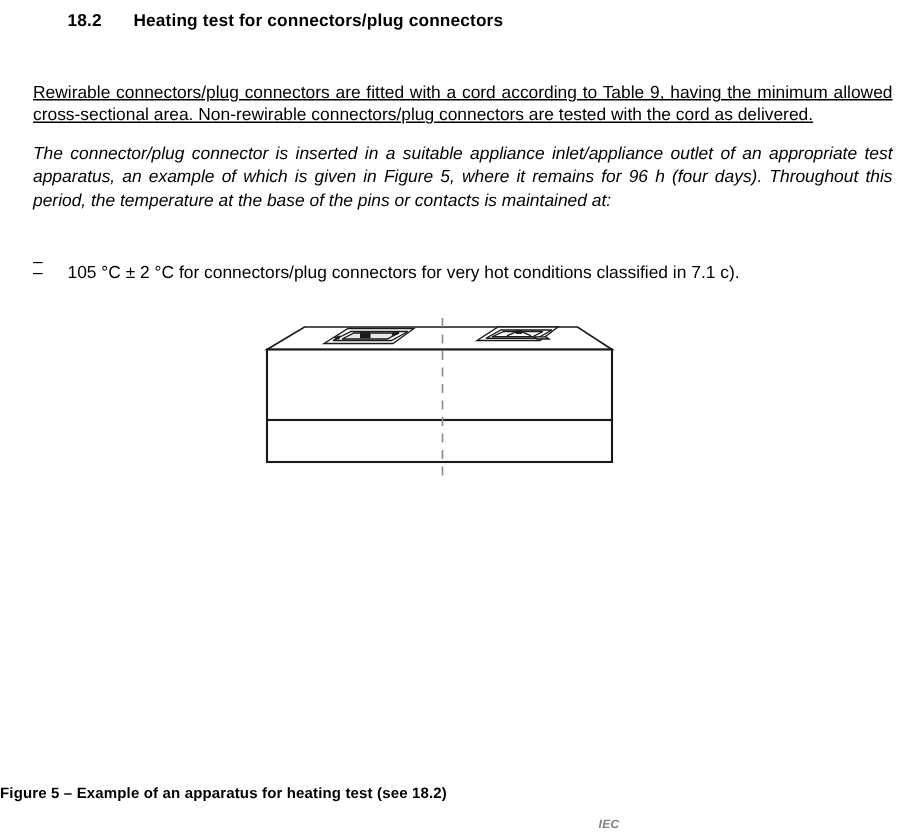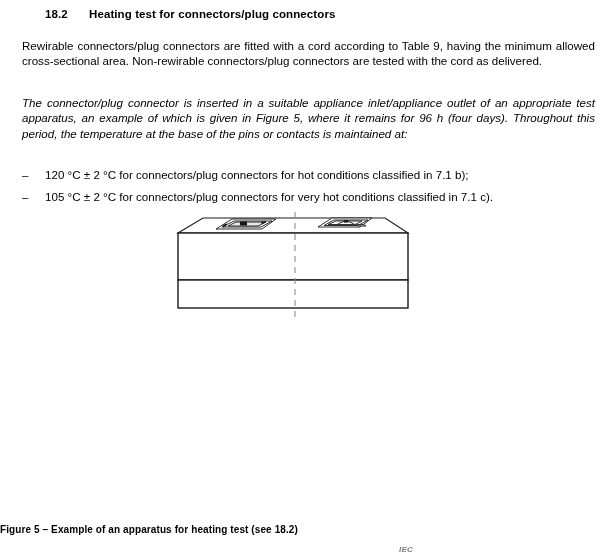--- a/index.html
+++ b/index.html
@@ -43,21 +43,21 @@
   
   .para {
     position: absolute;
     left: 22px;
     width: 573px;
     font-size: 11.6px;
     line-height: 15.4px;
     text-align: justify;
     text-justify: inter-word;
   }
-  #para1 { top: 38px; }
+  #para1 { top: 54px; text-decoration: underline; }
   #para2 { top: 95px; font-style: italic; }
 
   
   .dash-list {
     position: absolute;
     left: 22px;
     width: 573px;
     font-size: 11.6px;
     line-height: 15.4px;
   }
@@ -129,21 +129,20 @@
     <span class="num">18.2</span><span>Heating test for connectors/plug connectors</span>
   </div>
 
   <div class="para" id="para1">Rewirable connectors/plug connectors are fitted with a cord according to Table 9, having the minimum allowed cross-sectional area. Non-rewirable connectors/plug connectors are tested with the cord as delivered.</div>
 
   <div class="para" id="para2">The connector/plug connector is inserted in a suitable appliance inlet/appliance outlet of an appropriate test apparatus, an example of which is given in Figure 5, where it remains for 96 h (four days). Throughout this period, the temperature at the base of the pins or contacts is maintained at:</div>
 
   <div class="dash-list" id="list1">
     <div class="dash-item">
       <span class="dash">–</span>
-      <span>120 °C ± 2 °C for connectors/plug connectors for hot conditions classified in 7.1 b);</span>
     </div>
     <div class="dash-item">
       <span class="dash">–</span>
       <span>105 °C ± 2 °C for connectors/plug connectors for very hot conditions classified in 7.1 c).</span>
     </div>
   </div>
 
   <div class="figure-area">
 
     <svg class="figure-svg" width="616" height="320" viewBox="0 0 616 320">

